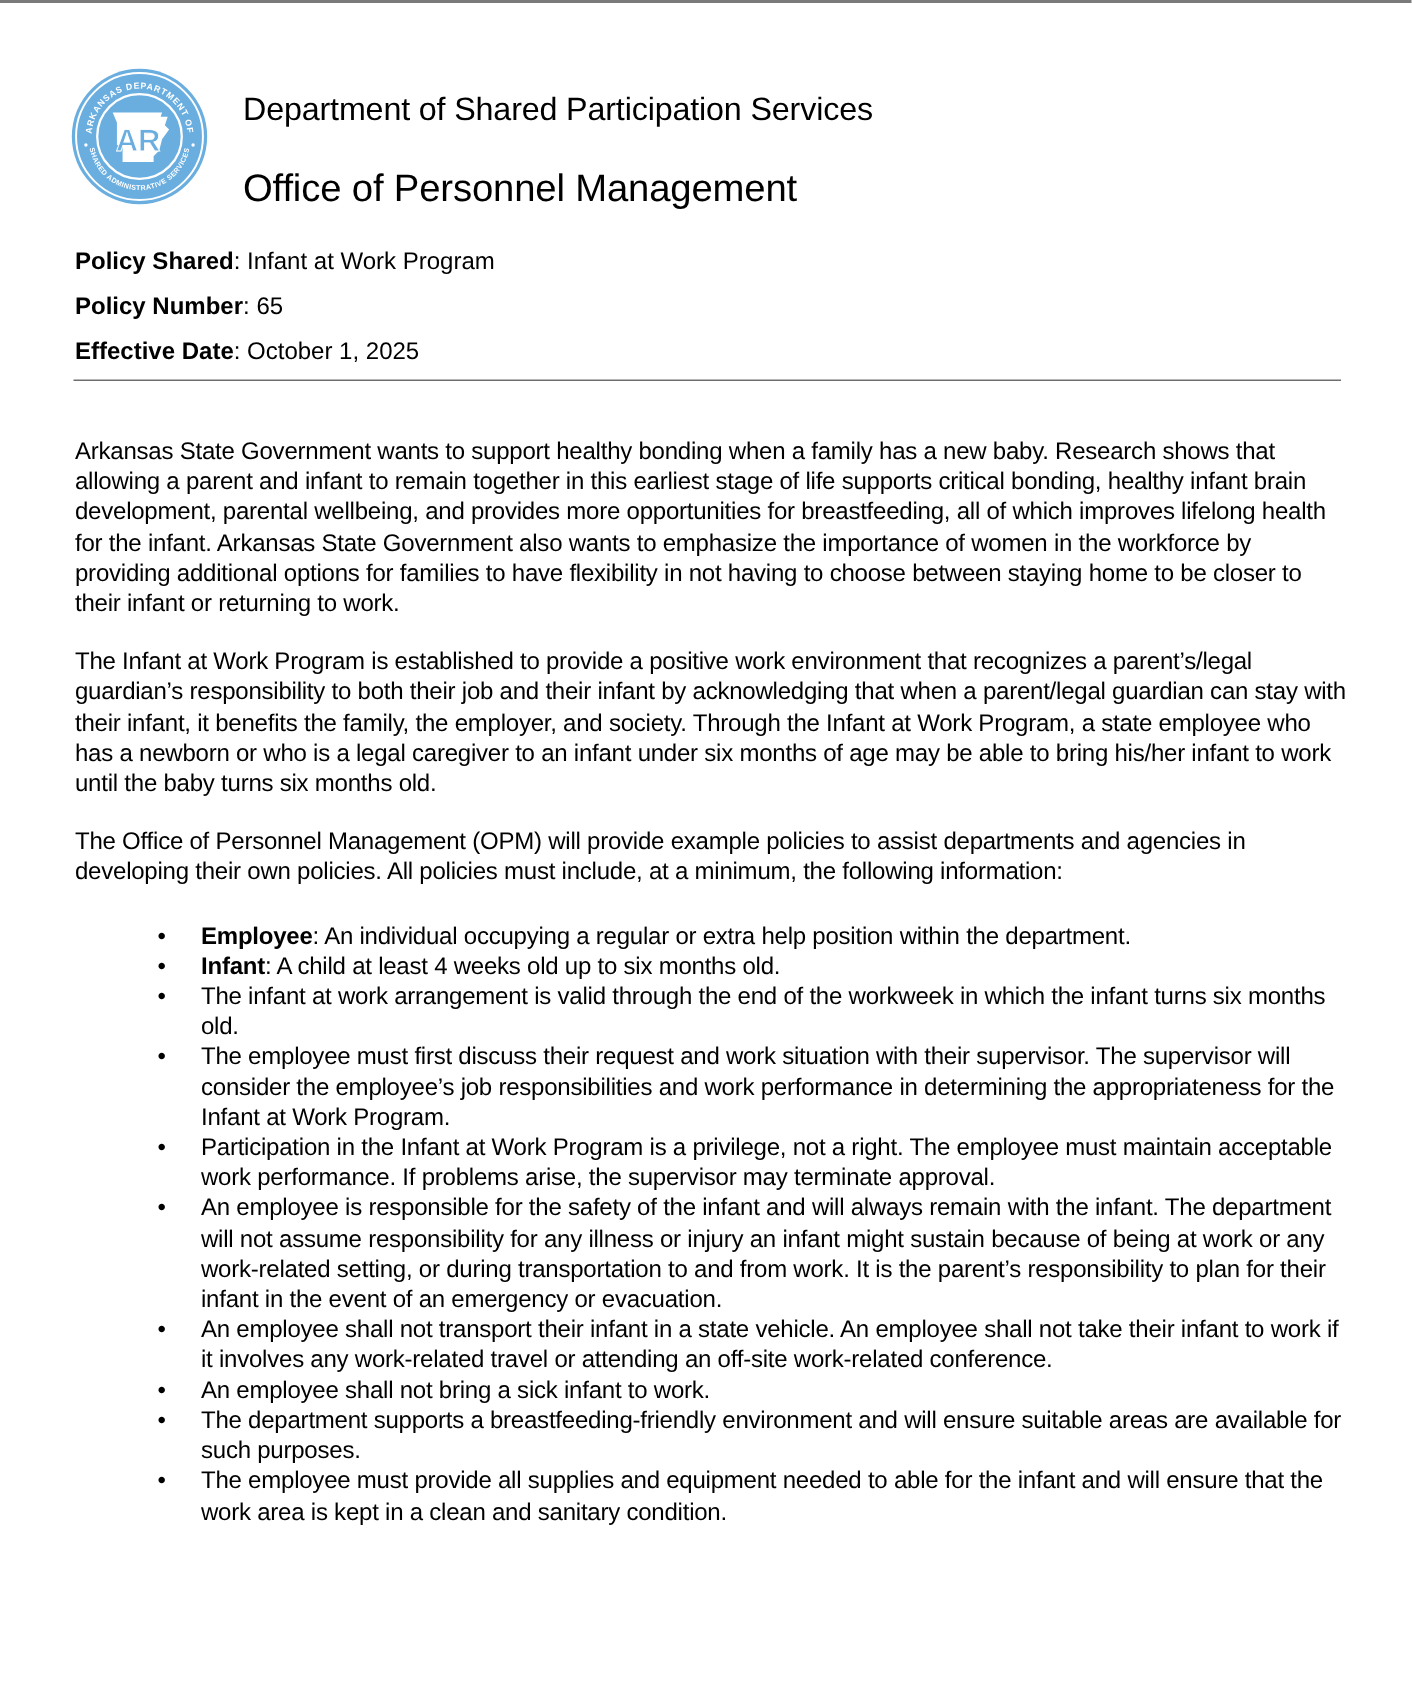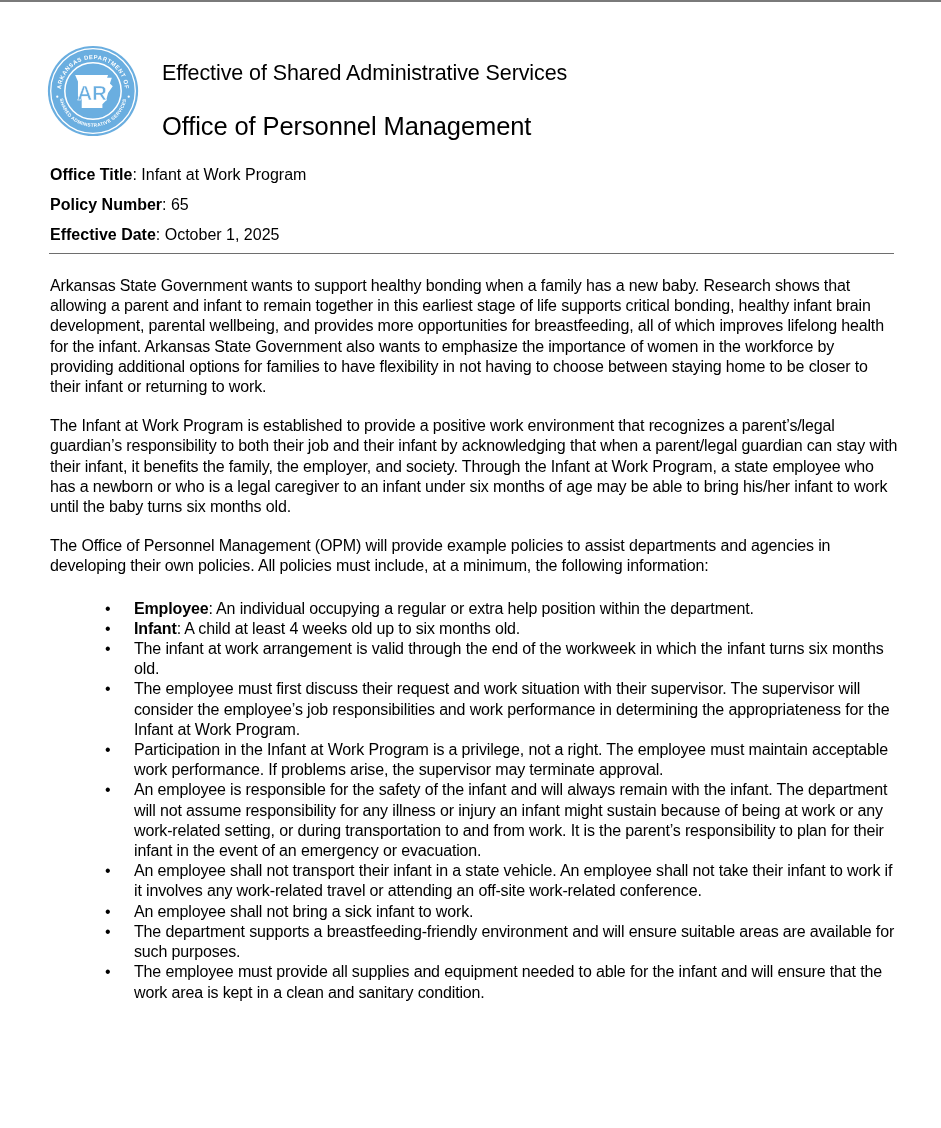--- a/index.html
+++ b/index.html
@@ -68,21 +68,21 @@
     .body-text {
       position: absolute;
       left: 50px;
       top: 274px;
       width: 850px;
       font-size: 16px;
       line-height: 20.2px;
       letter-spacing: -0.15px;
     }
     .body-text p {
-      margin: 0 0 19px 0;
+      margin: 16px 0 19px 0;
     }
     ul.req {
       margin: 22px 0 0 0;
       padding: 0 0 0 84px;
       list-style: none;
     }
     ul.req li {
       position: relative;
       margin: 0;
       padding: 0;
@@ -111,28 +111,28 @@
     </text>
     <text font-family="Liberation Sans, sans-serif" font-size="5" font-weight="bold" fill="#ffffff" letter-spacing="0.3">
       <textPath href="#ringBottom" startOffset="50%" text-anchor="middle">SHARED ADMINISTRATIVE SERVICES</textPath>
     </text>
     <circle cx="12" cy="56" r="1.2" fill="#ffffff"></circle>
     <circle cx="88" cy="56" r="1.2" fill="#ffffff"></circle>
     <path d="M 31 33 L 66 33 L 65 36 L 70 36 L 68 42 L 71 45 L 66 52 L 64 60 L 60 64 L 60 68 L 38 68 L 38 56 L 34 56 L 34 40 Z" fill="#ffffff"></path>
     <text x="49" y="60" text-anchor="middle" font-family="Liberation Sans, sans-serif" font-size="22" font-weight="bold" fill="#6aaee0" stroke="#ffffff" stroke-width="0.6">AR</text>
   </svg>
   <div class="header-text">
-    <div class="dept-name">Effective of Shared Administrative Services</div>
+    <div class="dept-name">Department of Shared Participation Services</div>
     <div class="office-name">Office of Personnel Management</div>
   </div>
 </div>
 
 <div class="meta">
   <div class="meta-row">
-    <b>Office Title</b><span>: Infant at Work Program</span>
+    <b>Policy Shared</b><span>: Infant at Work Program</span>
   </div>
   <div class="meta-row">
     <b>Policy Number</b><span>: 65</span>
   </div>
   <div class="meta-row">
     <b>Effective Date</b><span>: October 1, 2025</span>
   </div>
 </div>
 
 <div class="rule"></div>

